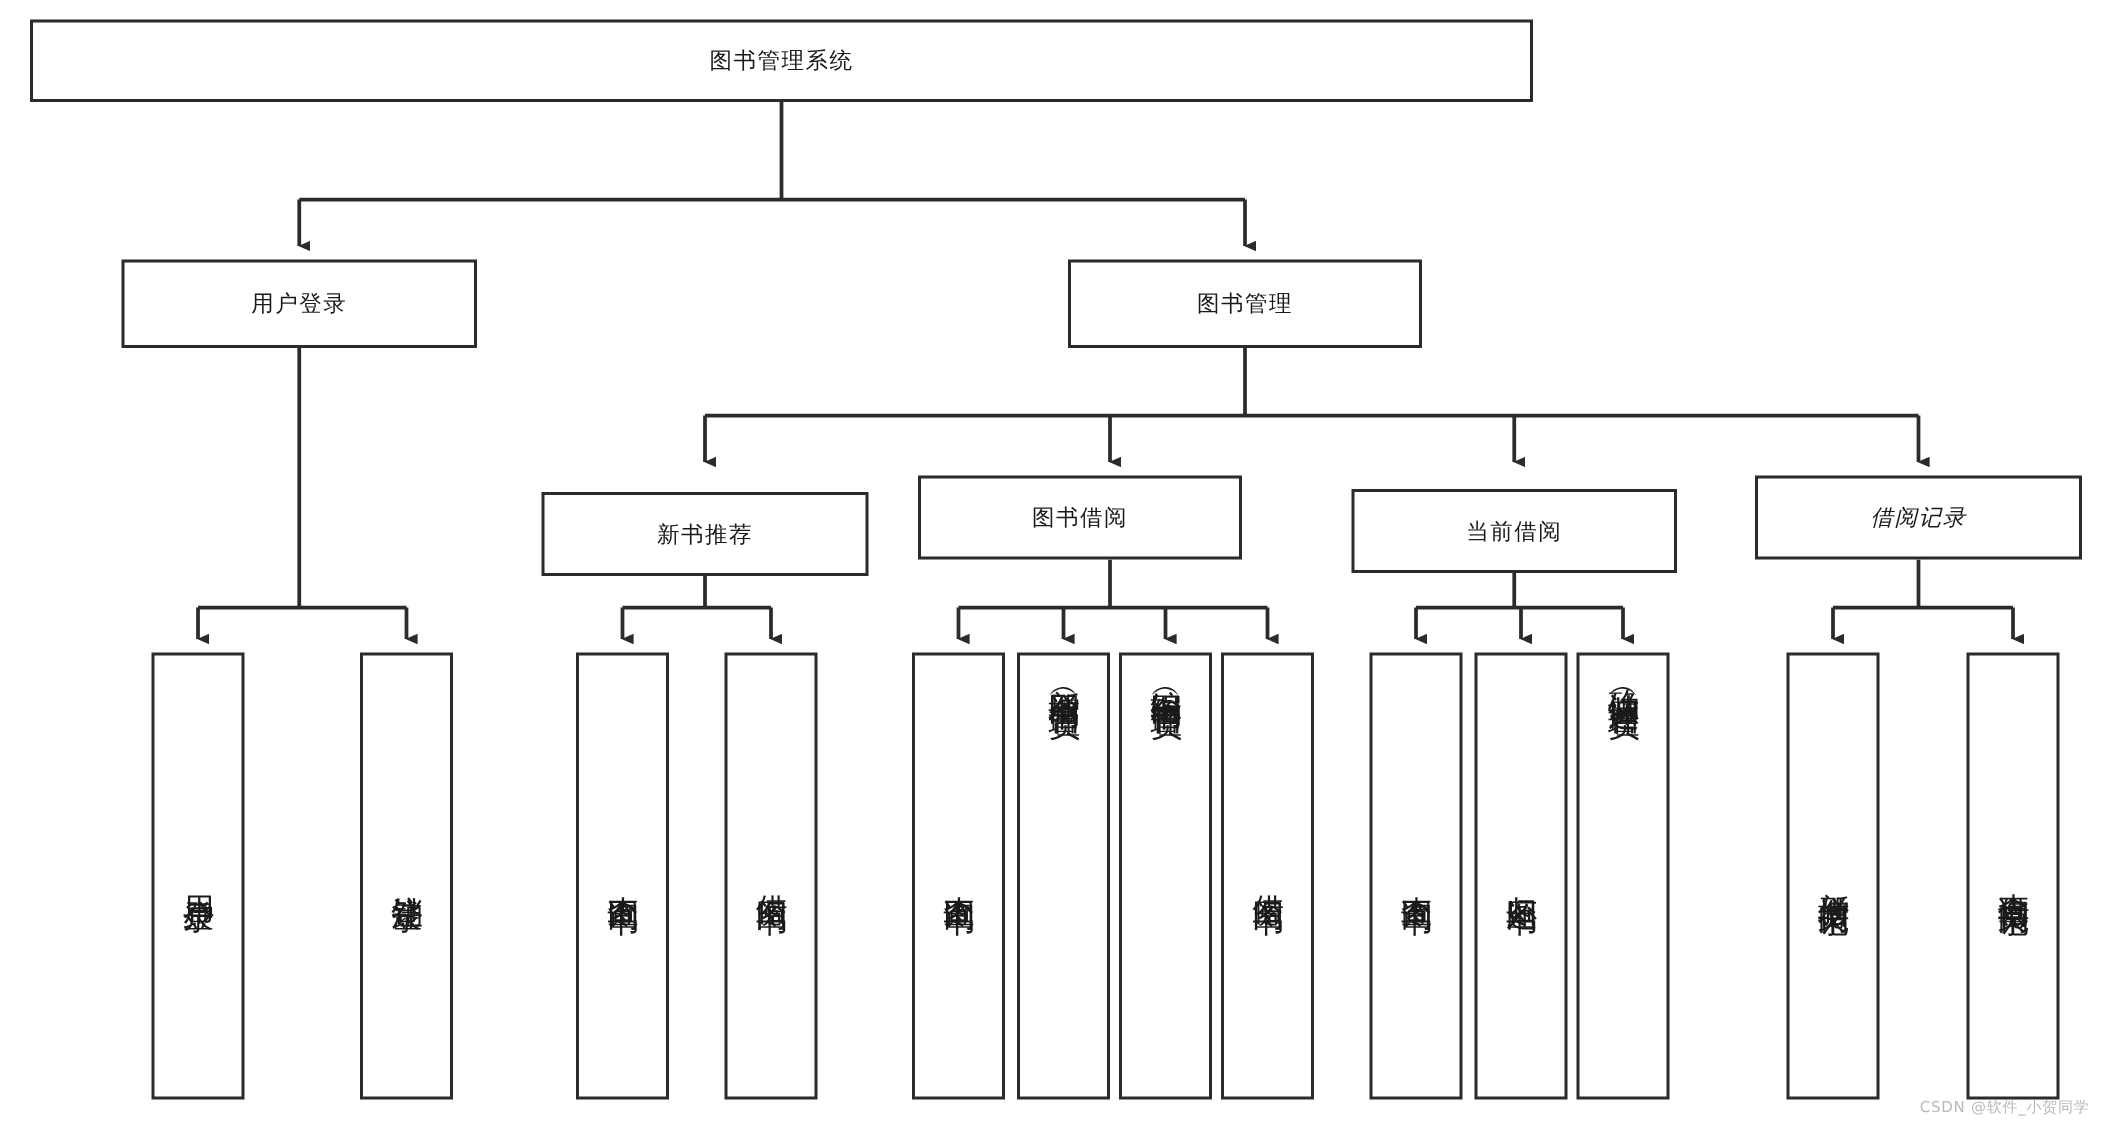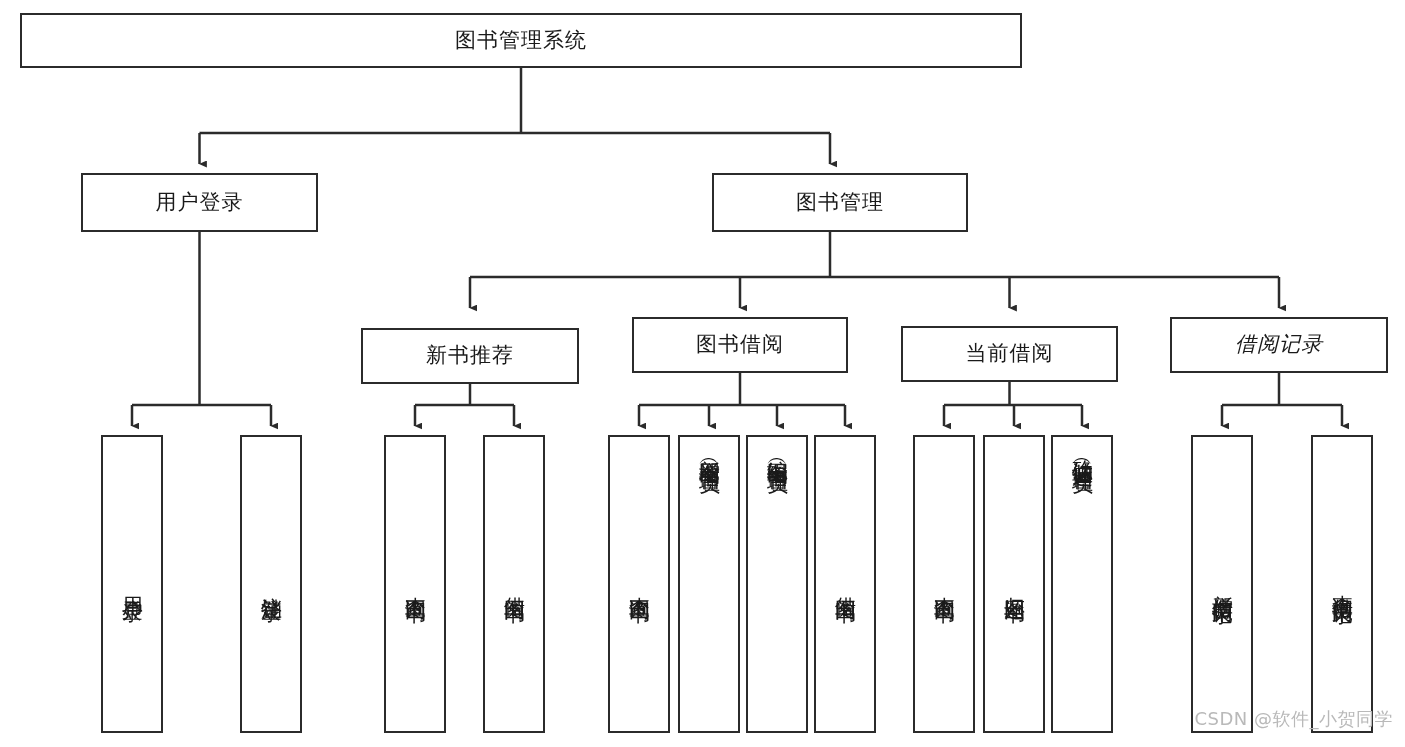--- a/index.html
+++ b/index.html
@@ -29,21 +29,21 @@
     position: absolute;
     box-sizing: border-box;
     border: 2.5px solid #2b2b2b;
     background: #ffffff;
     display: flex;
     align-items: center;
     justify-content: center;
     color: #1a1a1a;
   }
   .node.horiz .label {
-    font-size: 21px;
+    font-size: 15px;
     line-height: 1.1;
     letter-spacing: 1px;
     white-space: nowrap;
   }
   .node.vert {
     align-items: flex-start;
     padding-top: 6px;
   }
   .node.vert .label {
     writing-mode: vertical-rl;
@@ -54,22 +54,22 @@
     white-space: nowrap;
     text-align: left;
   }
   .node.vert.centered {
     align-items: center;
     padding-top: 0;
   }
   #watermark {
     position: absolute;
     right: 12px;
-    bottom: 16px;
-    font-size: 18px;
+    bottom: 2px;
+    font-size: 10px;
     color: #b9b9b9;
     letter-spacing: 0.5px;
     white-space: nowrap;
   }
 </style>
 </head>
 <body>
 
 <div id="canvas">
   <svg id="edges" viewBox="0 0 1405 747" xmlns="http://www.w3.org/2000/svg">
@@ -112,27 +112,27 @@
       <line x1="1222" y1="405" x2="1222" y2="426" stroke="#2b2b2b" stroke-width="2.5" marker-end="url(#arrowhead)"></line>
       <line x1="1342" y1="405" x2="1342" y2="426" stroke="#2b2b2b" stroke-width="2.5" marker-end="url(#arrowhead)"></line>
     </svg>
   <div id="nodes">
       <div class="node horiz" style="left: 20px; top: 13px; width: 1002px; height: 55px;">
         <span class="label">图书管理系统</span>
       </div>
       <div class="node horiz" style="left: 81px; top: 173px; width: 237px; height: 59px;">
         <span class="label">用户登录</span>
       </div>
-      <div class="node horiz" style="left: 712px; top: 173px; width: 256px; height: 59px;">
+      <div class="node horiz" style="left: 712px; top: 173px; width: 236px; height: 59px;">
         <span class="label">图书管理</span>
       </div>
       <div class="node horiz" style="left: 361px; top: 328px; width: 218px; height: 56px;">
         <span class="label">新书推荐</span>
       </div>
-      <div class="node horiz" style="left: 632px; top: 317px; width: 216px; height: 56px;">
+      <div class="node horiz" style="left: 612px; top: 317px; width: 216px; height: 56px;">
         <span class="label">图书借阅</span>
       </div>
       <div class="node horiz" style="left: 901px; top: 326px; width: 217px; height: 56px;">
         <span class="label">当前借阅</span>
       </div>
       <div class="node horiz" style="left: 1170px; top: 317px; width: 218px; height: 56px; font-style: italic;">
         <span class="label">借阅记录</span>
       </div>
       <div class="node vert centered" style="left: 101px; top: 435px; width: 62px; height: 298px;">
         <span class="label">用户登录</span>

